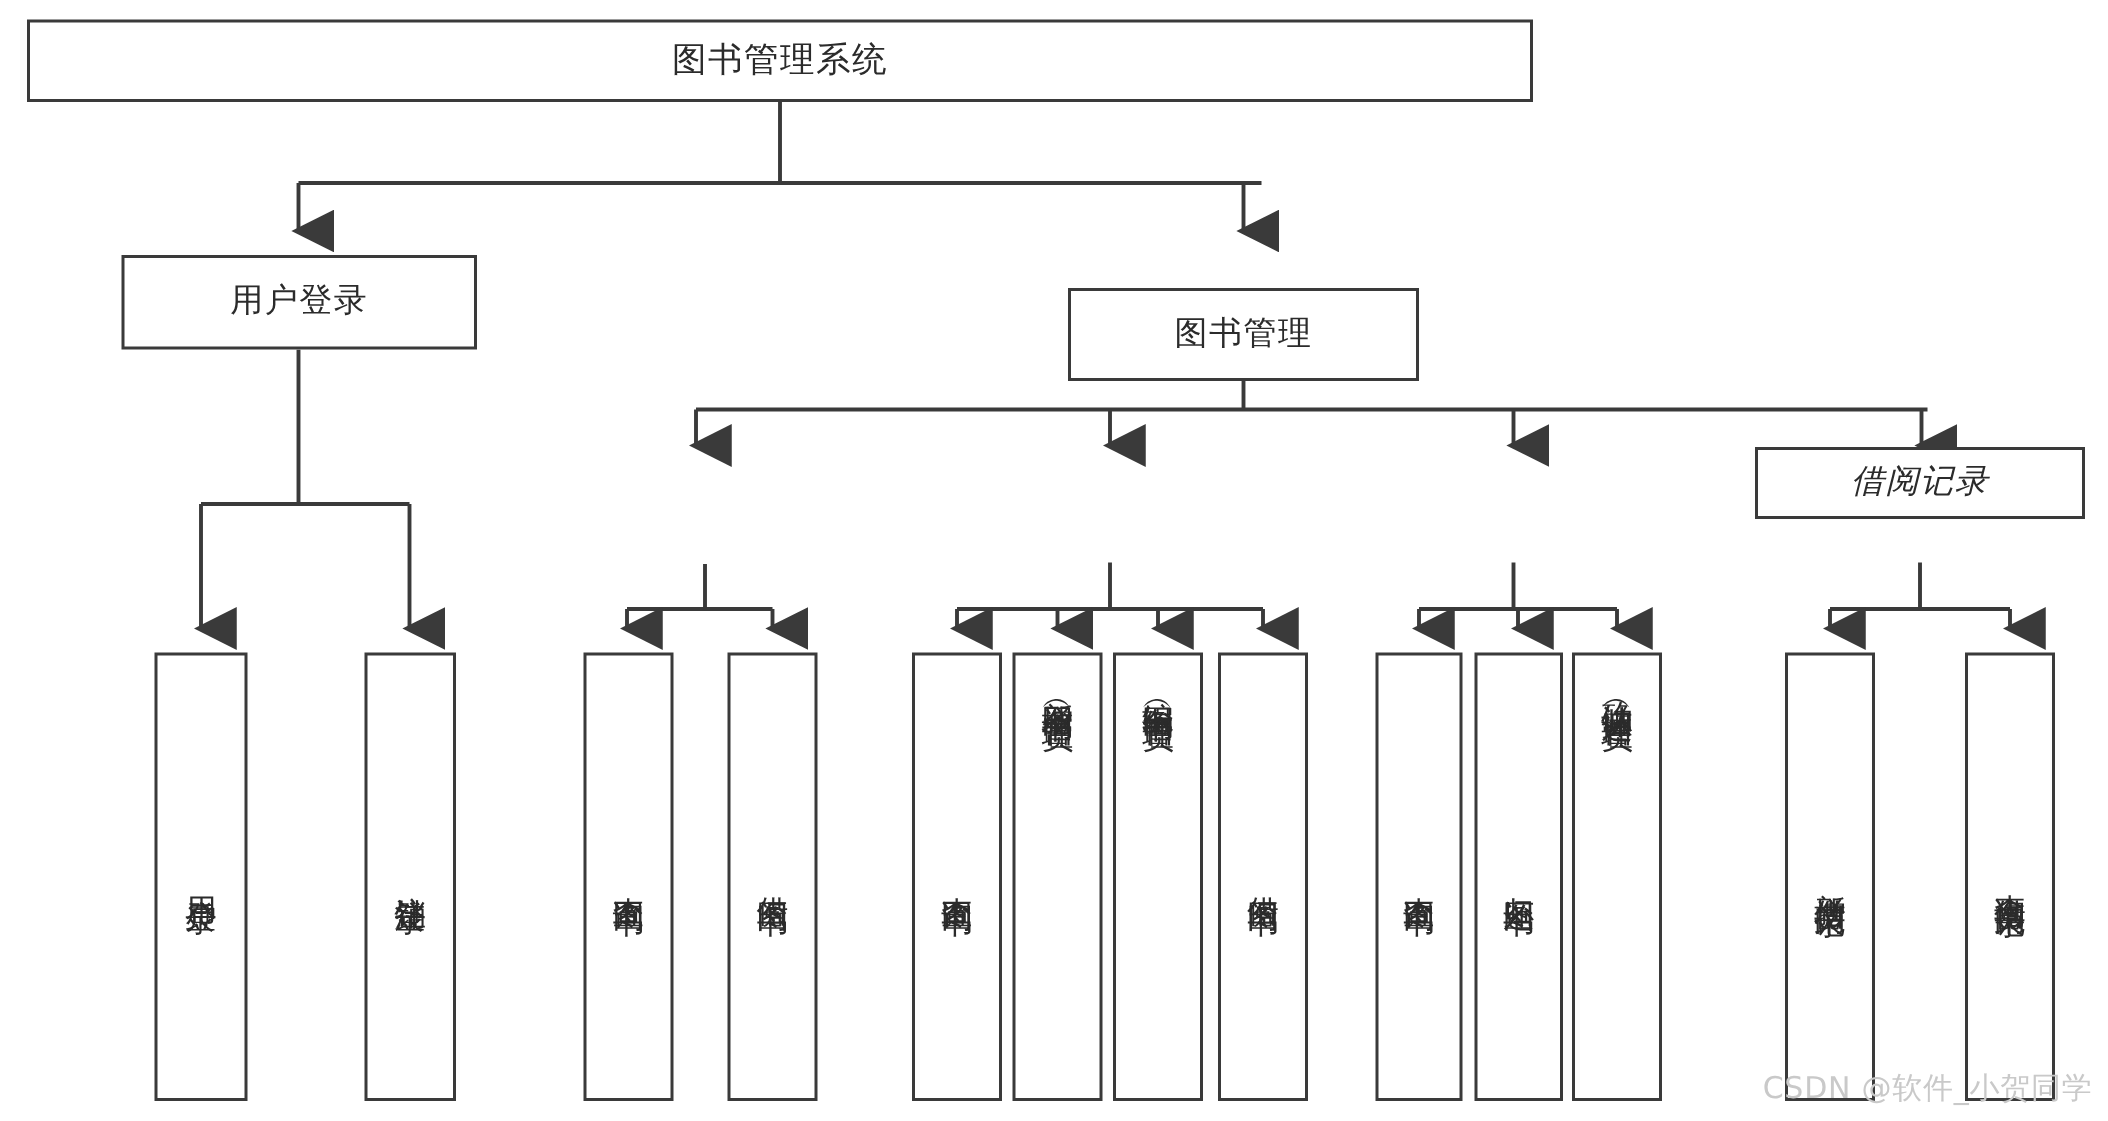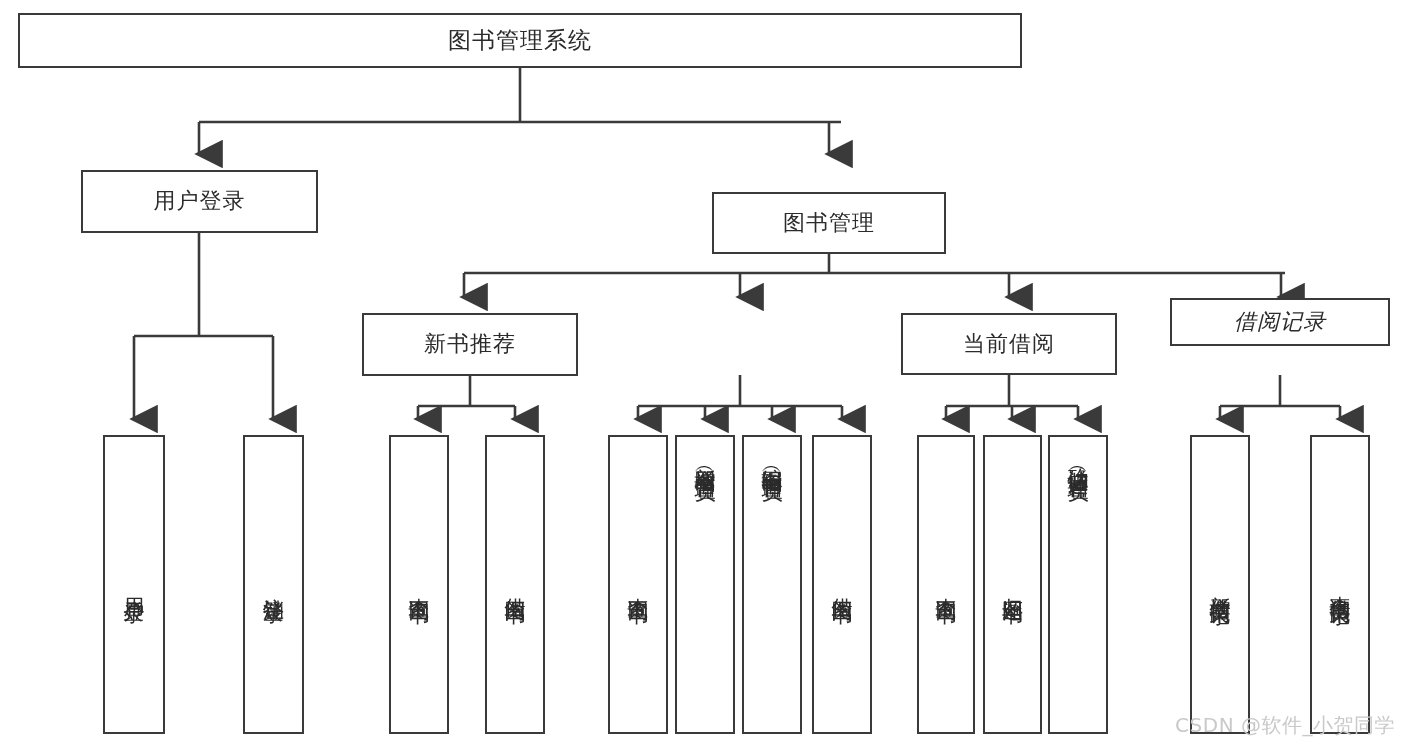--- a/index.html
+++ b/index.html
@@ -93,26 +93,20 @@
     <span>图书管理系统</span>
   </div>
 
   <div class="node horiz" style="left:81px;top:170px;width:237px;height:63px;">
     <span>用户登录</span>
   </div>
   <div class="node horiz" style="left:712px;top:160px;width:234px;height:62px;margin-top:32px;">
     <span>图书管理</span>
   </div>
 
-  <div class="node horiz" style="left:362px;top:313px;width:216px;height:63px;">
-    <span>新书推荐</span>
-  </div>
-  <div class="node horiz" style="left:901px;top:313px;width:216px;height:62px;">
-    <span>当前借阅</span>
-  </div>
   <div class="node horiz" style="left:1170px;top:298px;width:220px;height:48px;font-style:italic;">
     <span>借阅记录</span>
   </div>
 
   <div class="node vert center" style="left:103px;top:435px;width:62px;height:299px;">
     <span class="vtext">用户登录</span>
   </div>
   <div class="node vert center" style="left:243px;top:435px;width:61px;height:299px;">
     <span class="vtext">注销登录</span>
   </div>

